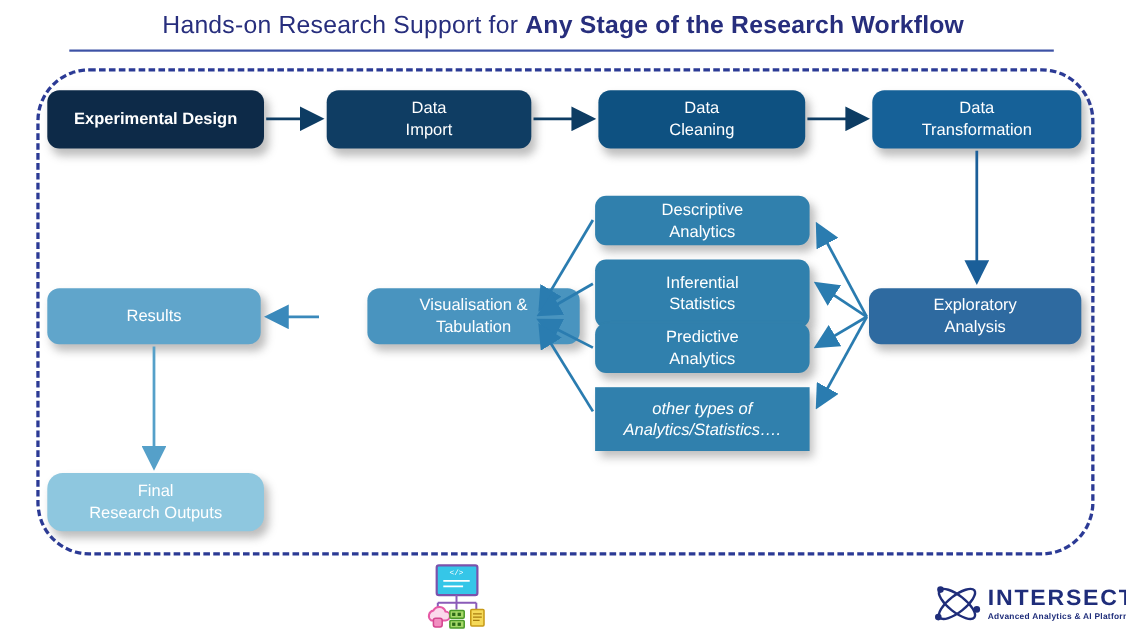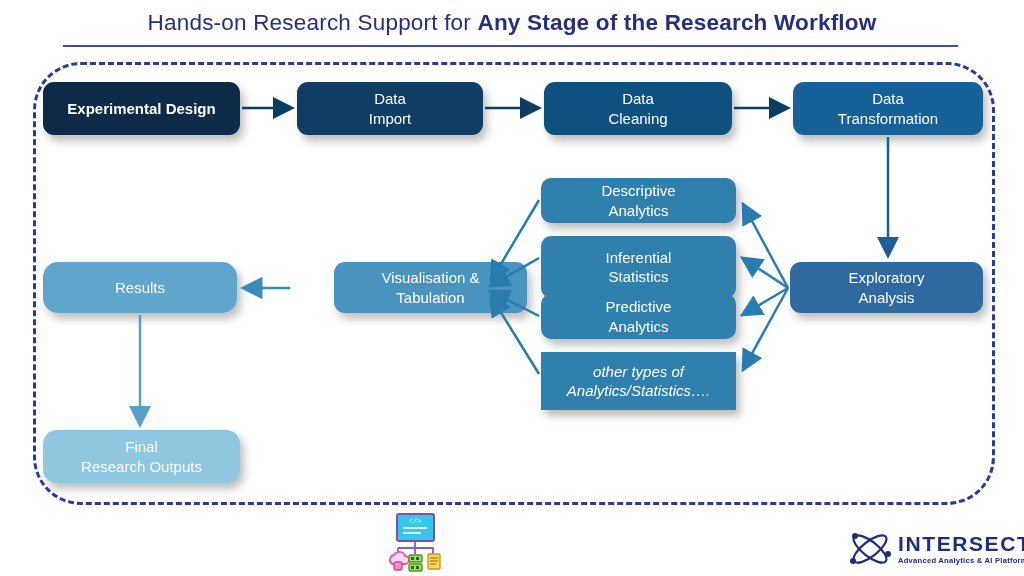--- a/index.html
+++ b/index.html
@@ -79,21 +79,21 @@
 
 <div class="node" style="left: 541px; top: 294px; width: 195px; height: 45px; border-radius: 10px; background-color: rgb(48, 128, 173);">Predictive
 Analytics</div>
 
 <div class="node italic" style="left: 541px; top: 352px; width: 195px; height: 58px; border-radius: 0; background-color: rgb(48, 128, 173);">other types of
 Analytics/Statistics….</div>
 
 <div class="node" style="left: 292px; top: 262px; width: 193px; height: 51px; background-color: rgb(73, 148, 191); margin-left: 42px;">Visualisation &amp;
 Tabulation</div>
 
-<div class="node" style="left: 43px; top: 262px; width: 194px; height: 51px; background-color: rgb(96, 165, 203); border-radius: 15px;">Results</div>
+<div class="node" style="left: 43px; top: 262px; width: 194px; height: 51px; background-color: rgb(96, 165, 203);">Results</div>
 
 <div class="node" style="left: 43px; top: 430px; width: 197px; height: 53px; border-radius: 14px; background-color: rgb(142, 199, 223); text-align: center;">Final
 Research Outputs</div>
 
 <svg class="arrows" width="1024" height="576" viewBox="0 0 1024 576">
   <defs>
     <marker id="m-dark" markerWidth="9" markerHeight="9" refX="7" refY="4.5" orient="auto">
       <path d="M0,0 L9,4.5 L0,9 Z" fill="#0d3c63"></path>
     </marker>
     <marker id="m-med" markerWidth="9" markerHeight="9" refX="7" refY="4.5" orient="auto">

